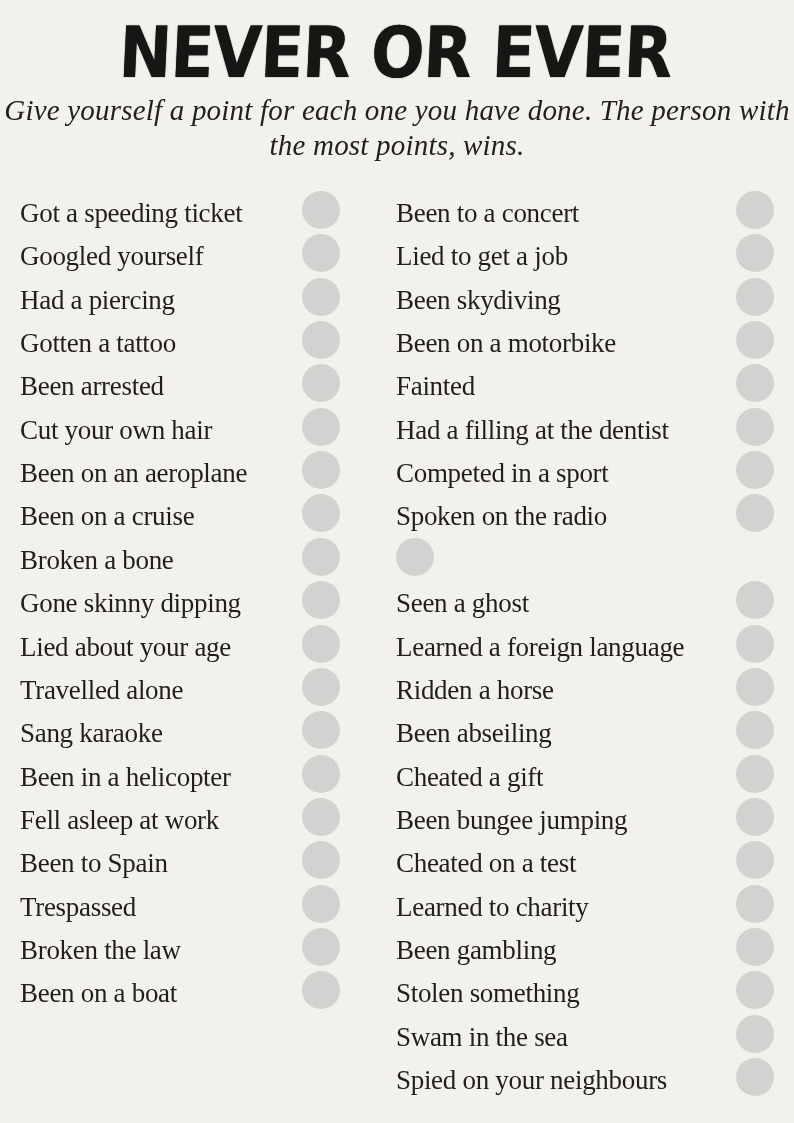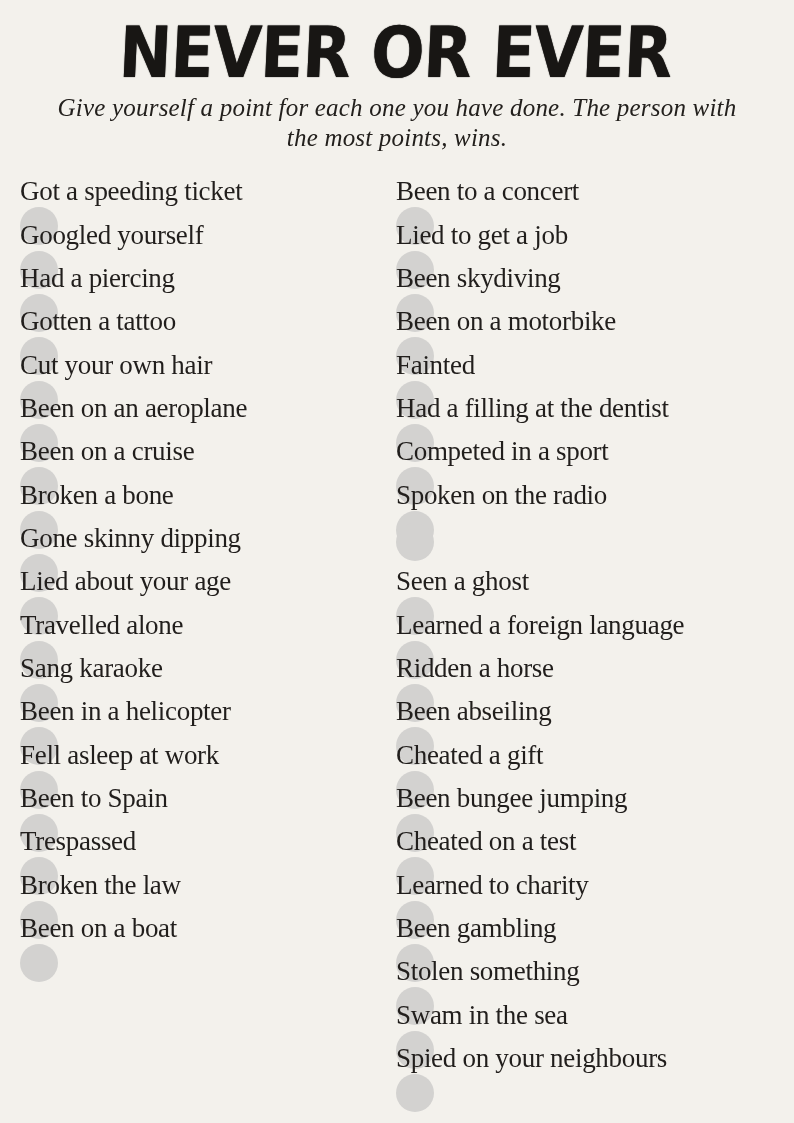--- a/index.html
+++ b/index.html
@@ -29,43 +29,42 @@
     color: #181614;
     transform: scaleY(1.12) skewX(-3deg);
     transform-origin: center top;
     display: inline-block;
     text-shadow: 0 0 1px #181614;
   }
   .subtitle {
     margin-top: 10px;
     font-family: "Liberation Serif", serif;
     font-style: italic;
-    font-size: 25px;
+    font-size: 29px;
     line-height: 1.18;
     color: #23201d;
     letter-spacing: 0.2px;
   }
   .list {
     margin-top: 24px;
     padding: 0 20px;
     display: flex;
     justify-content: space-between;
   }
   .col {
     display: flex;
     flex-direction: column;
   }
   .col-left  { width: 320px; }
   .col-right { width: 378px; }
   .item {
     height: 43.35px;
     display: flex;
-    align-items: flex-start;
+    align-items: flex-end;
     justify-content: space-between;
-    flex-direction: column;
   }
   .item-label {
     font-size: 27px;
     letter-spacing: -0.3px;
     white-space: nowrap;
   }
   .point-circle {
     width: 38px; height: 38px;
     border-radius: 50%;
     background: #d3d2d0;
@@ -96,20 +95,24 @@
         </div>
         <div class="item">
           <span class="item-label">Had a piercing</span>
           <span class="point-circle"></span>
         </div>
         <div class="item">
           <span class="item-label">Gotten a tattoo</span>
           <span class="point-circle"></span>
         </div>
         <div class="item">
+          <span class="item-label">Been arrested</span>
+          <span class="point-circle"></span>
+        </div>
+        <div class="item">
           <span class="item-label">Cut your own hair</span>
           <span class="point-circle"></span>
         </div>
         <div class="item">
           <span class="item-label">Been on an aeroplane</span>
           <span class="point-circle"></span>
         </div>
         <div class="item">
           <span class="item-label">Been on a cruise</span>
           <span class="point-circle"></span>

